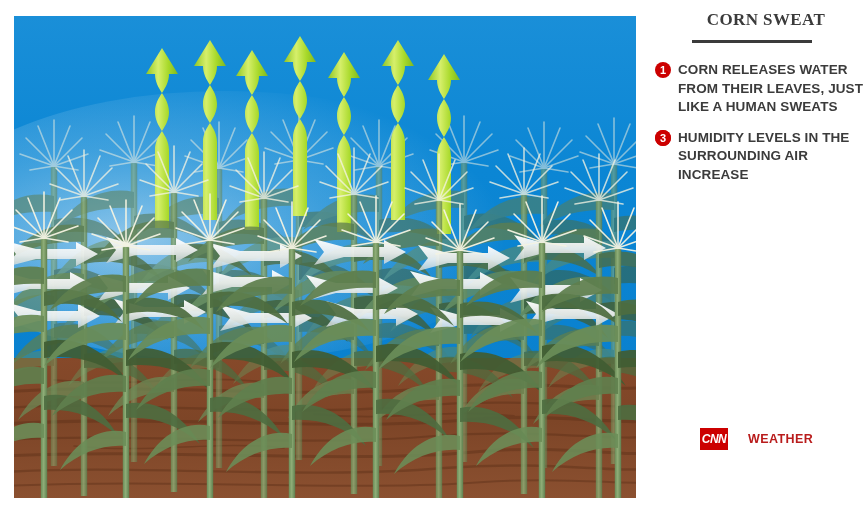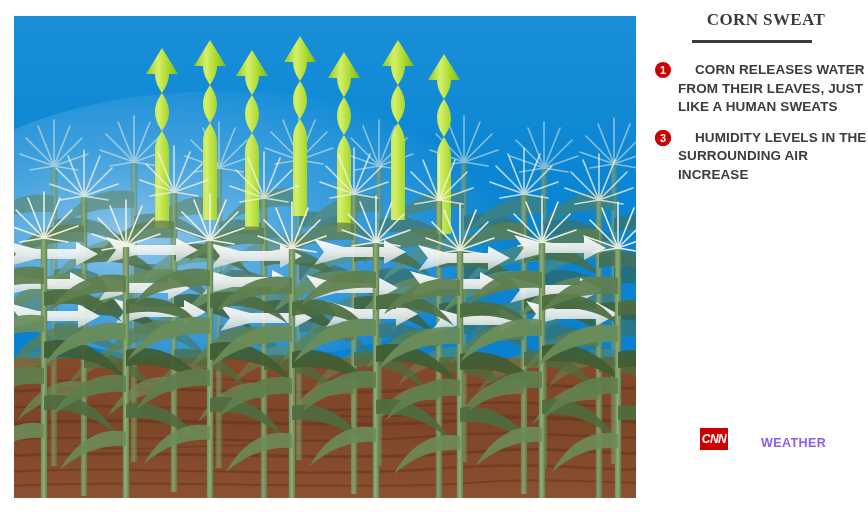--- a/index.html
+++ b/index.html
@@ -79,49 +79,47 @@
     font-weight: bold;
     line-height: 16px;
     text-align: center;
   }
   .step-text {
     font-size: 13.5px;
     font-weight: bold;
     line-height: 16.6px;
     color: #3b3b3b;
     letter-spacing: 0.1px;
-    margin-left: 17px;
   }
 
   
   #logo {
     position: absolute;
     left: 52px;
     top: 428px;
     display: flex;
-    align-items: flex-end;
-    gap: 24px;
+    align-items: center;
   }
   #logo-mark {
     width: 28px;
     height: 22px;
     background: #cc0000;
     color: #ffffff;
     font-size: 12px;
     font-weight: bold;
     font-style: italic;
     line-height: 22px;
     text-align: center;
     letter-spacing: -0.5px;
   }
   #logo-text {
-    margin-left: 9px;
+    margin-left: 20px;
     font-size: 12.5px;
     font-weight: bold;
-    color: #8b5cf6;
+    color: #b91c1c;
     letter-spacing: 0.4px;
   }
 </style>
 </head>
 <body>
 
 <div id="illustration">
   <svg width="622" height="482" viewBox="0 0 622 482" xmlns="http://www.w3.org/2000/svg">
     <defs>
       <linearGradient id="skyGrad" x1="0" y1="0" x2="0" y2="1">

